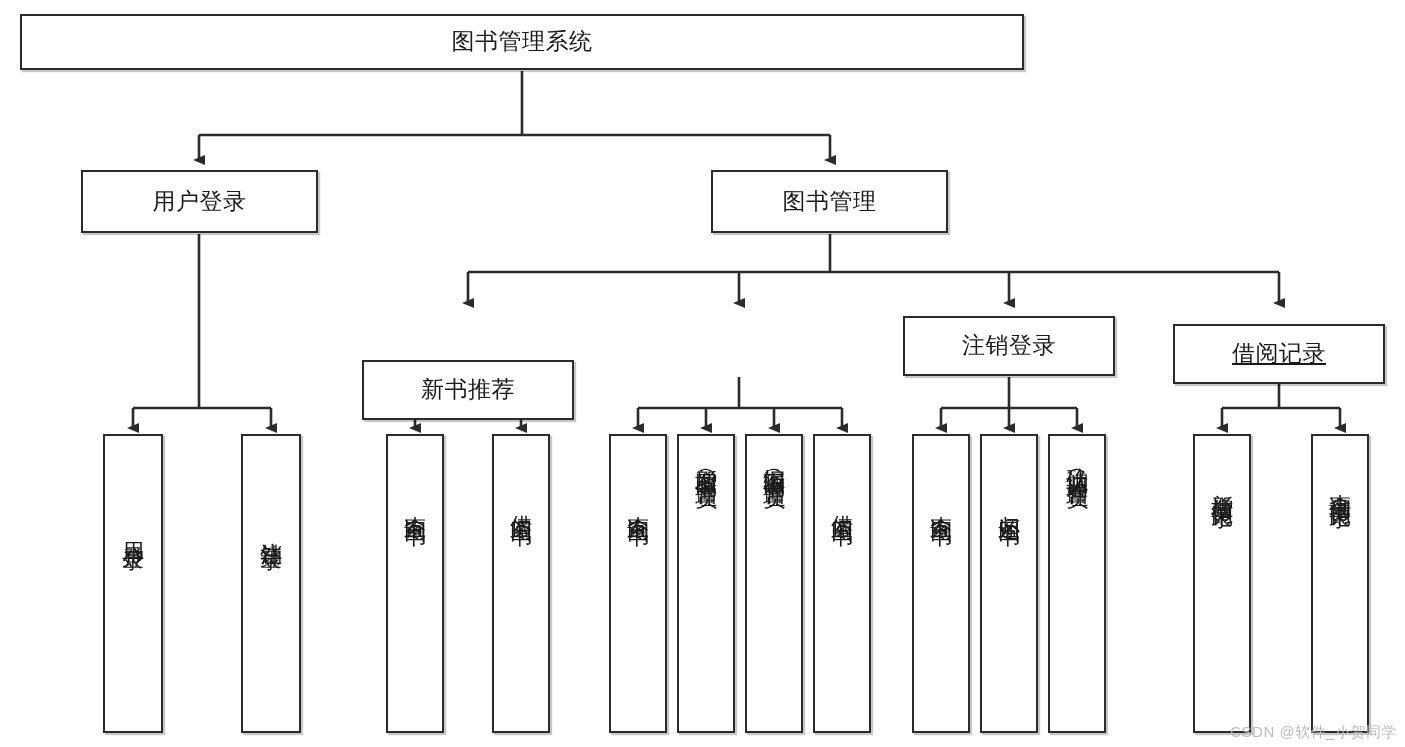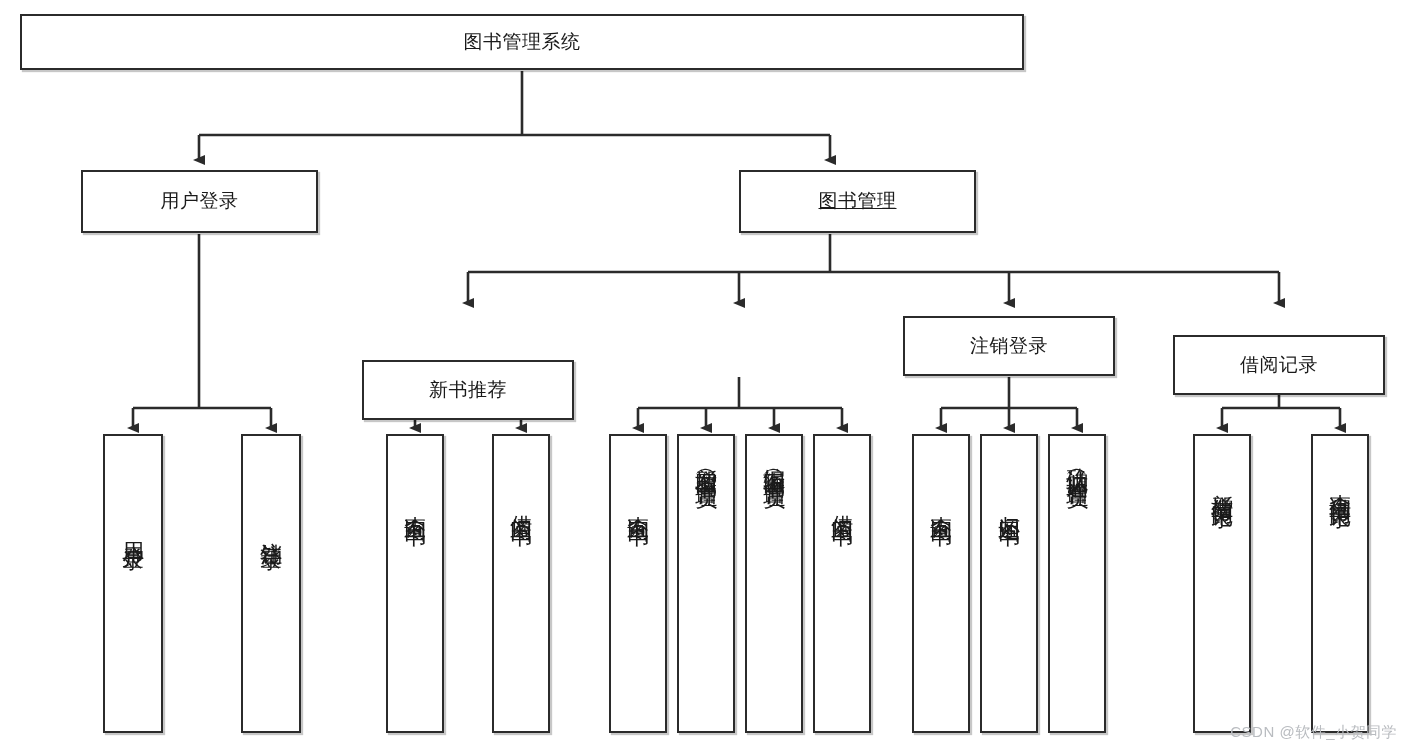--- a/index.html
+++ b/index.html
@@ -32,21 +32,21 @@
     position: absolute;
     box-sizing: border-box;
     border: 2px solid #2b2b2b;
     background: #ffffff;
     display: flex;
     align-items: center;
     justify-content: center;
     box-shadow: 2px 2px 1px rgba(0,0,0,0.22);
   }
   .node .label {
-    font-size: 19px;
+    font-size: 23px;
     line-height: 1.18;
     letter-spacing: 0.5px;
     color: #1a1a1a;
     white-space: nowrap;
   }
   .node.vert {
     align-items: flex-start;
     justify-content: center;
     padding-top: 10px;
   }
@@ -137,31 +137,31 @@
     </g>
   </svg>
 
   <div class="node" style="left:20px; top:14px; width:1004px; height:56px;">
     <span class="label">图书管理系统</span>
   </div>
 
   <div class="node" style="left:81px; top:170px; width:237px; height:63px;">
     <span class="label">用户登录</span>
   </div>
-  <div class="node" style="left:739px; top:170px; width:237px; height:63px;text-decoration:underline;">
+  <div class="node" style="left:711px; top:170px; width:237px; height:63px;">
     <span class="label">图书管理</span>
   </div>
 
   <div class="node" style="left:362px; top:316px; width:212px; height:60px;margin-top:44px;">
     <span class="label">新书推荐</span>
   </div>
   <div class="node" style="left:903px; top:316px; width:212px; height:60px;">
     <span class="label">注销登录</span>
   </div>
-  <div class="node" style="left:1173px; top:335px; width:212px; height:60px;">
+  <div class="node" style="left:1173px; top:324px; width:212px; height:60px;text-decoration:underline;">
     <span class="label">借阅记录</span>
   </div>
 
   <div class="node vert mid" style="left:103px; top:434px; width:60px; height:299px;">
     <span class="label">用户登录</span>
   </div>
   <div class="node vert mid" style="left:241px; top:434px; width:60px; height:299px;">
     <span class="label">注销登录</span>
   </div>
 

